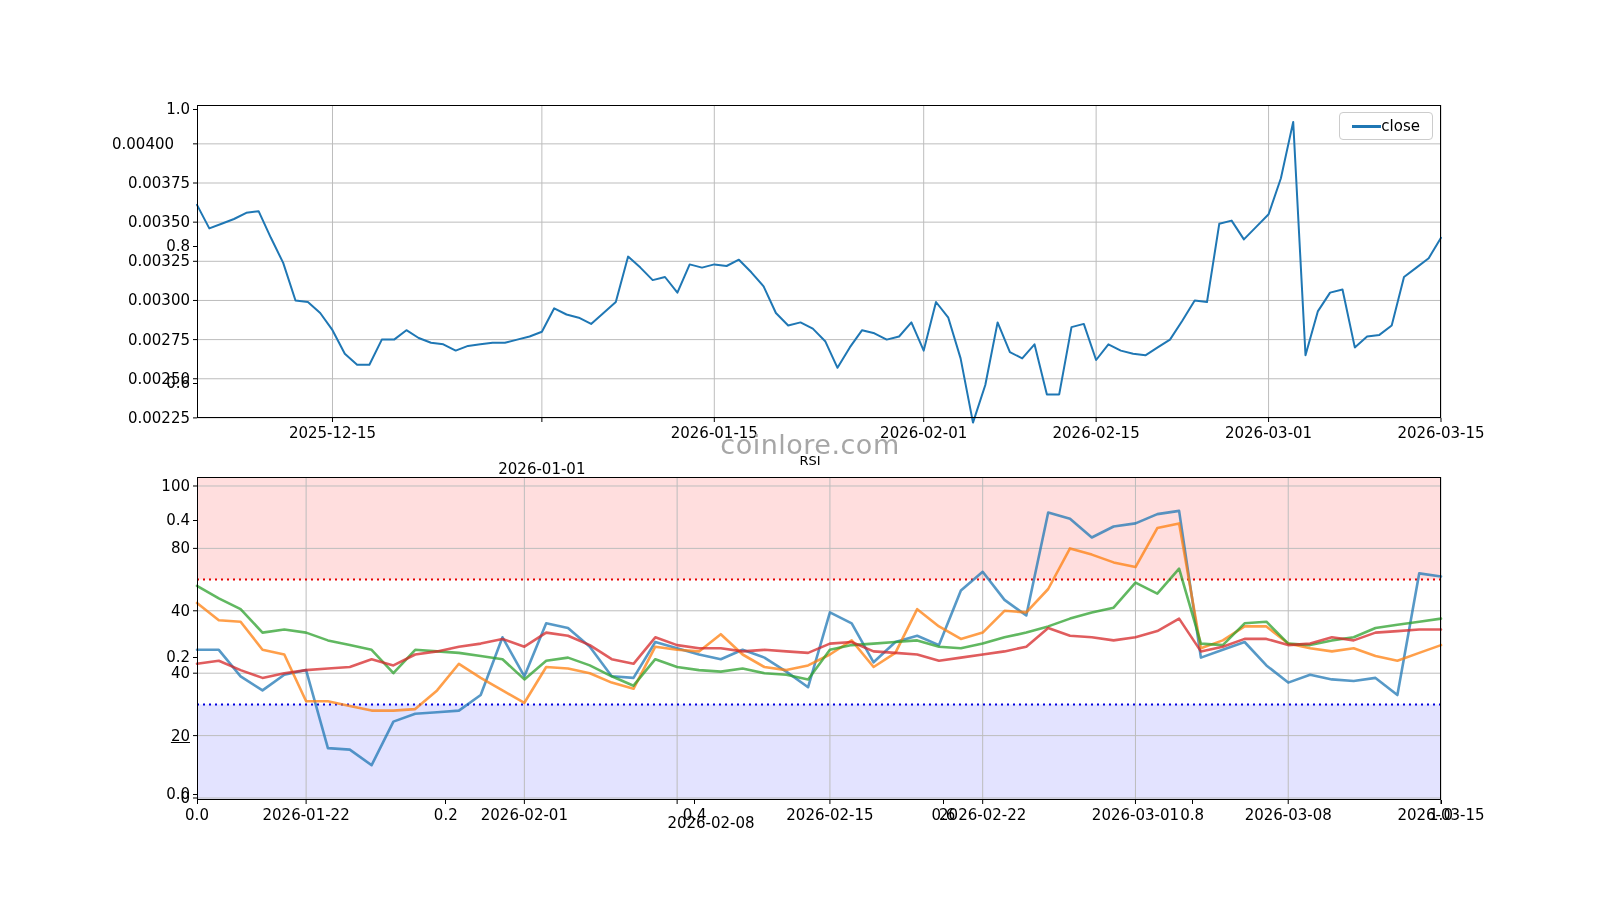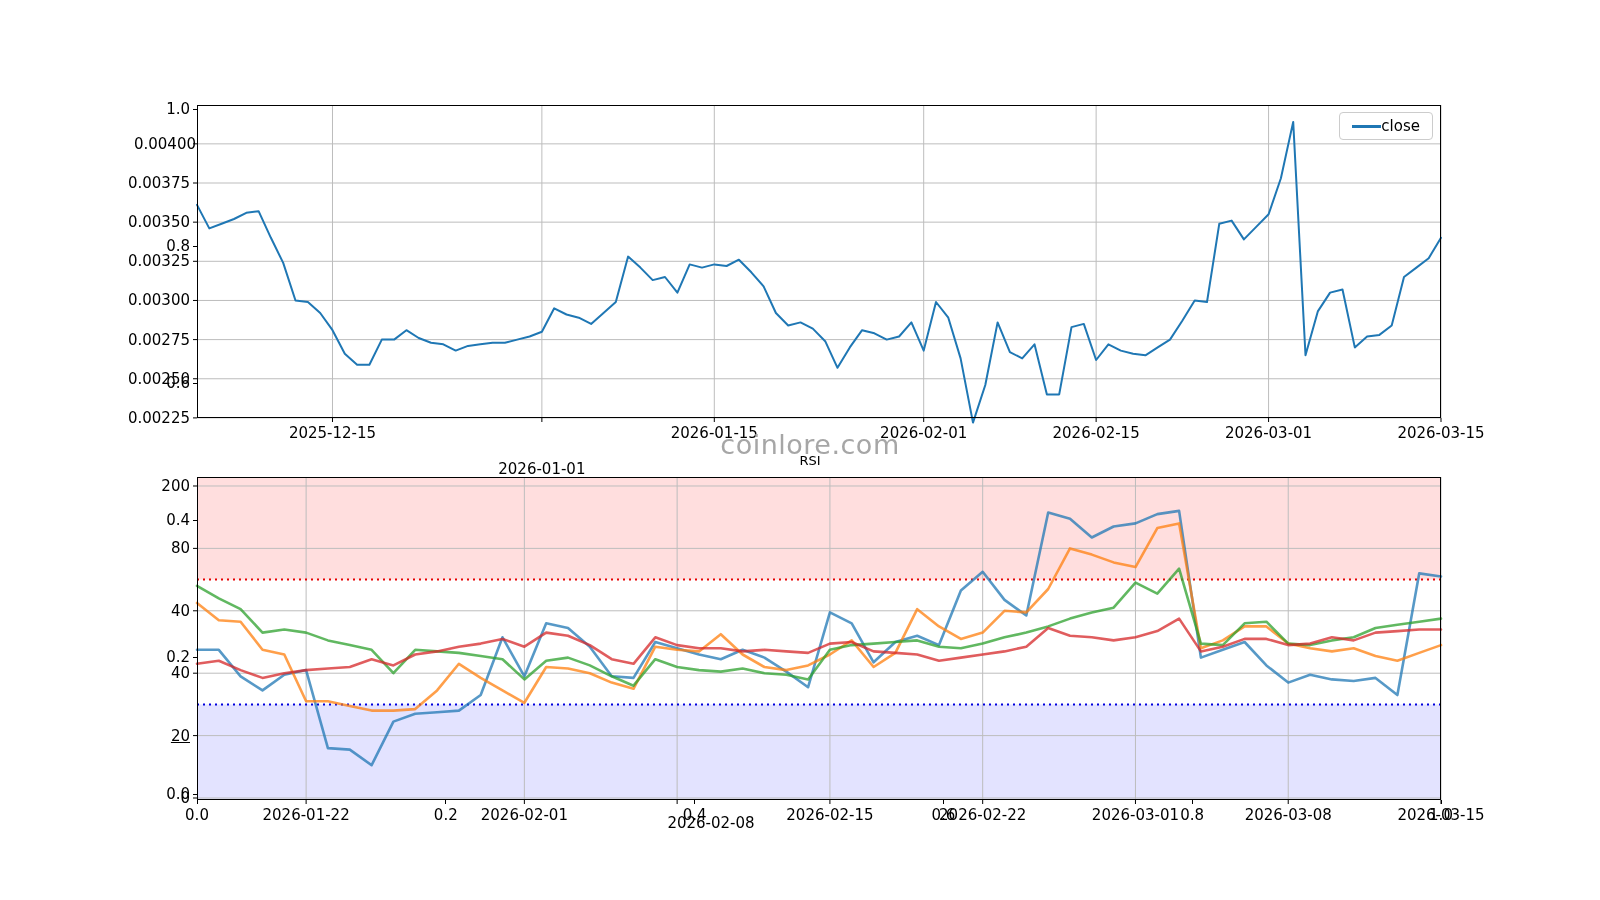--- a/index.html
+++ b/index.html
@@ -117,35 +117,35 @@
       <div class="ticklabel xlab" style="left: 1096.13px; top: 425px;">2026-02-15</div>
       <div class="ticklabel xlab" style="left: 1268.56px; top: 425px;">2026-03-01</div>
       <div class="ticklabel xlab" style="left: 1441px; top: 425px;">2026-03-15</div>
       <div class="ticklabel ylab" style="left: 110px; top: 417.906px;">0.00225</div>
       <div class="ticklabel ylab" style="left: 110px; top: 378.756px;">0.00250</div>
       <div class="ticklabel ylab" style="left: 110px; top: 339.605px;">0.00275</div>
       <div class="ticklabel ylab" style="left: 110px; top: 300.455px;">0.00300</div>
       <div class="ticklabel ylab" style="left: 110px; top: 261.304px;">0.00325</div>
       <div class="ticklabel ylab" style="left: 110px; top: 222.154px; text-align: right;">0.00350</div>
       <div class="ticklabel ylab" style="left: 110px; top: 183.003px;">0.00375</div>
-      <div class="ticklabel ylab" style="left: 116px; top: 143.853px;">0.00400</div>
+      <div class="ticklabel ylab" style="left: 103px; top: 143.853px; text-align: center;">0.00400</div>
       <div class="ticklabel xlab" style="left: 306.123px; top: 807px;">2026-01-22</div>
       <div class="ticklabel xlab" style="left: 524.368px; top: 807px;">2026-02-01</div>
       <div class="ticklabel xlab" style="left: 711px; top: 807px; margin-top: 8px;">2026-02-08</div>
       <div class="ticklabel xlab" style="left: 829.912px; top: 807px;">2026-02-15</div>
       <div class="ticklabel xlab" style="left: 982.684px; top: 807px;">2026-02-22</div>
       <div class="ticklabel xlab" style="left: 1135.46px; top: 807px;">2026-03-01</div>
       <div class="ticklabel xlab" style="left: 1288.23px; top: 807px;">2026-03-08</div>
       <div class="ticklabel xlab" style="left: 1441px; top: 807px;">2026-03-15</div>
       <div class="ticklabel ylab" style="left: 110px; top: 798.003px;">0</div>
       <div class="ticklabel ylab" style="left: 110px; top: 735.6px; text-decoration: underline;">20</div>
       <div class="ticklabel ylab" style="left: 110px; top: 673.196px;">40</div>
       <div class="ticklabel ylab" style="left: 110px; top: 610.793px;">40</div>
       <div class="ticklabel ylab" style="left: 110px; top: 548.389px;">80</div>
-      <div class="ticklabel ylab" style="left: 110px; top: 485.986px;">200</div>
+      <div class="ticklabel ylab" style="left: 110px; top: 485.986px;">100</div>
       <div class="ticklabel ylab" style="left: 110px; top: 109px;">1.0</div>
       <div class="tickmark" style="left: 193px; top: 108.5px; width: 4px; height: 1px;"></div>
       <div class="ticklabel ylab" style="left: 110px; top: 246px;">0.8</div>
       <div class="tickmark" style="left: 193px; top: 245.5px; width: 4px; height: 1px;"></div>
       <div class="ticklabel ylab" style="left: 110px; top: 383px;">0.6</div>
       <div class="tickmark" style="left: 193px; top: 382.5px; width: 4px; height: 1px;"></div>
       <div class="ticklabel ylab" style="left: 110px; top: 520px;">0.4</div>
       <div class="tickmark" style="left: 193px; top: 519.5px; width: 4px; height: 1px;"></div>
       <div class="ticklabel ylab" style="left: 110px; top: 657px;">0.2</div>
       <div class="tickmark" style="left: 193px; top: 656.5px; width: 4px; height: 1px;"></div>

